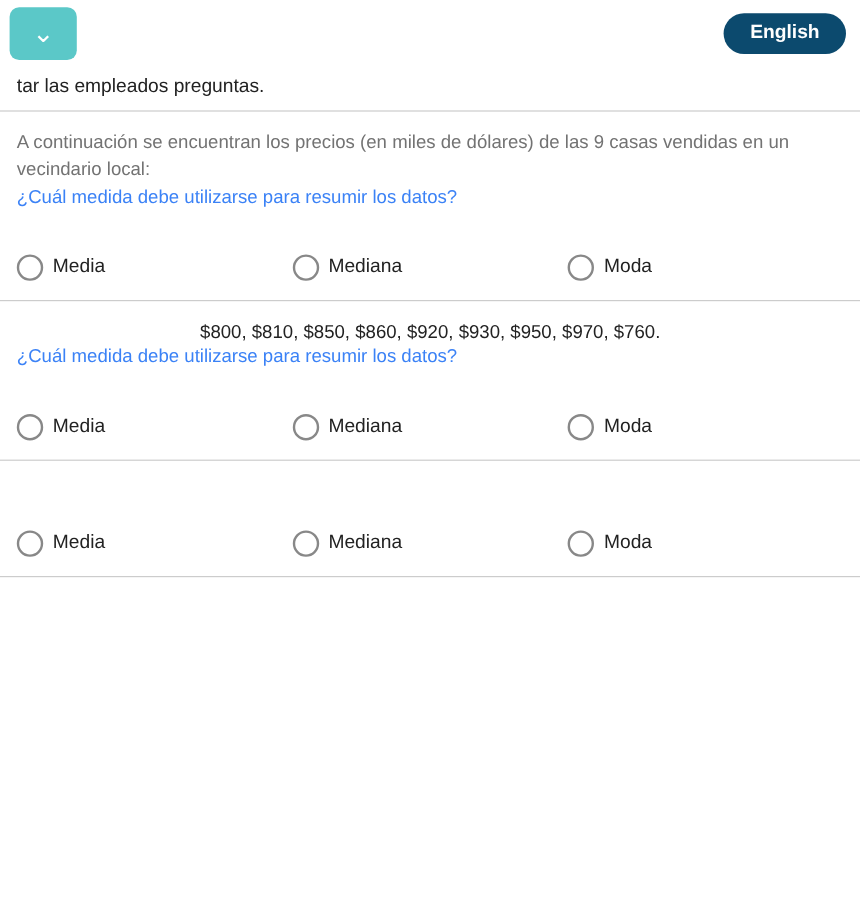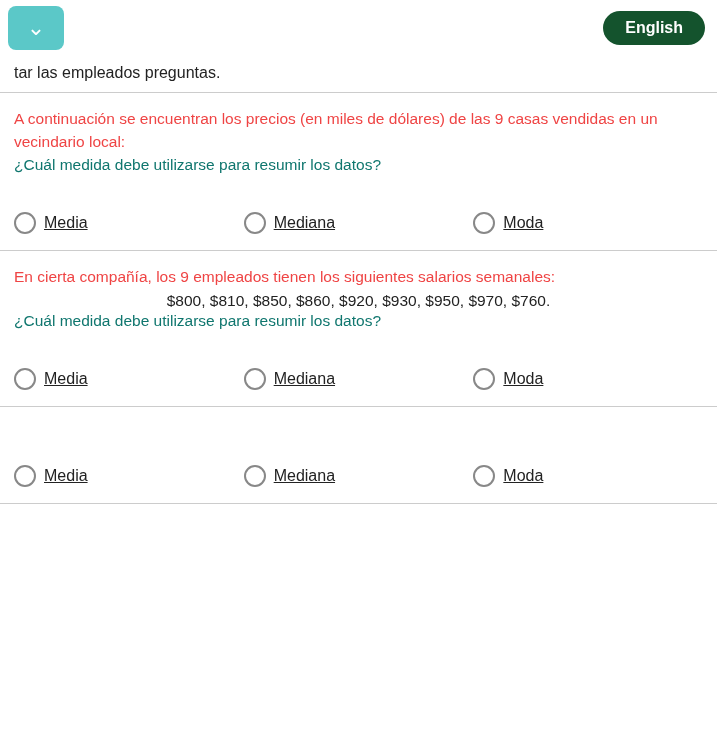--- a/index.html
+++ b/index.html
@@ -39,21 +39,21 @@
       cursor: pointer;
     }
 
     .chevron-icon {
       color: #fff;
       font-size: 22px;
       line-height: 1;
     }
 
     .english-btn {
-      background: #14532d;
+      background: #0c4a6e;
       border: none;
       border-radius: 20px;
       color: #fff;
       font-size: 16px;
       font-weight: bold;
       padding: 8px 22px;
       cursor: pointer;
     }
 
     .intro-text {
@@ -63,55 +63,54 @@
       border-bottom: 1.5px solid #ccc;
     }
 
     .question-block {
       border-bottom: 1.5px solid #ccc;
       padding: 14px 14px 10px 14px;
     }
 
     .question-text {
       font-size: 15.5px;
-      color: #ef4444;
+      color: #737373;
       line-height: 1.5;
       margin-bottom: 2px;
     }
 
     .data-values {
       text-align: center;
       font-size: 15.5px;
       color: #222;
       margin: 4px 0 2px 0;
     }
 
     .question-prompt {
       font-size: 15.5px;
-      color: #0f766e;
+      color: #3b82f6;
       margin-bottom: 12px;
     }
 
     .options-row {
       display: flex;
       flex-direction: row;
       justify-content: flex-start;
       gap: 0;
       margin-top: 8px;
       padding-bottom: 6px;
     }
 
     .option-item {
       display: flex;
       align-items: center;
       gap: 8px;
       flex: 1;
       cursor: pointer;
       min-width: 0;
-      text-decoration: underline;
     }
 
     .radio-circle {
       width: 22px;
       height: 22px;
       border-radius: 50%;
       border: 2px solid #888;
       background: #fff;
       flex-shrink: 0;
       display: inline-block;
@@ -154,21 +153,20 @@
       <span class="option-label">Mediana</span>
     </div>
     <div class="option-item">
       <span class="radio-circle"></span>
       <span class="option-label">Moda</span>
     </div>
   </div>
 </div>
 
 <div class="question-block">
-  <div class="question-text">En cierta compañía, los 9 empleados tienen los siguientes salarios semanales:</div>
   <div class="data-values">$800, $810, $850, $860, $920, $930, $950, $970, $760.</div>
   <div class="question-prompt">¿Cuál medida debe utilizarse para resumir los datos?</div>
   <div class="spacer"></div>
   <div class="options-row">
     <div class="option-item">
       <span class="radio-circle"></span>
       <span class="option-label">Media</span>
     </div>
     <div class="option-item">
       <span class="radio-circle"></span>

